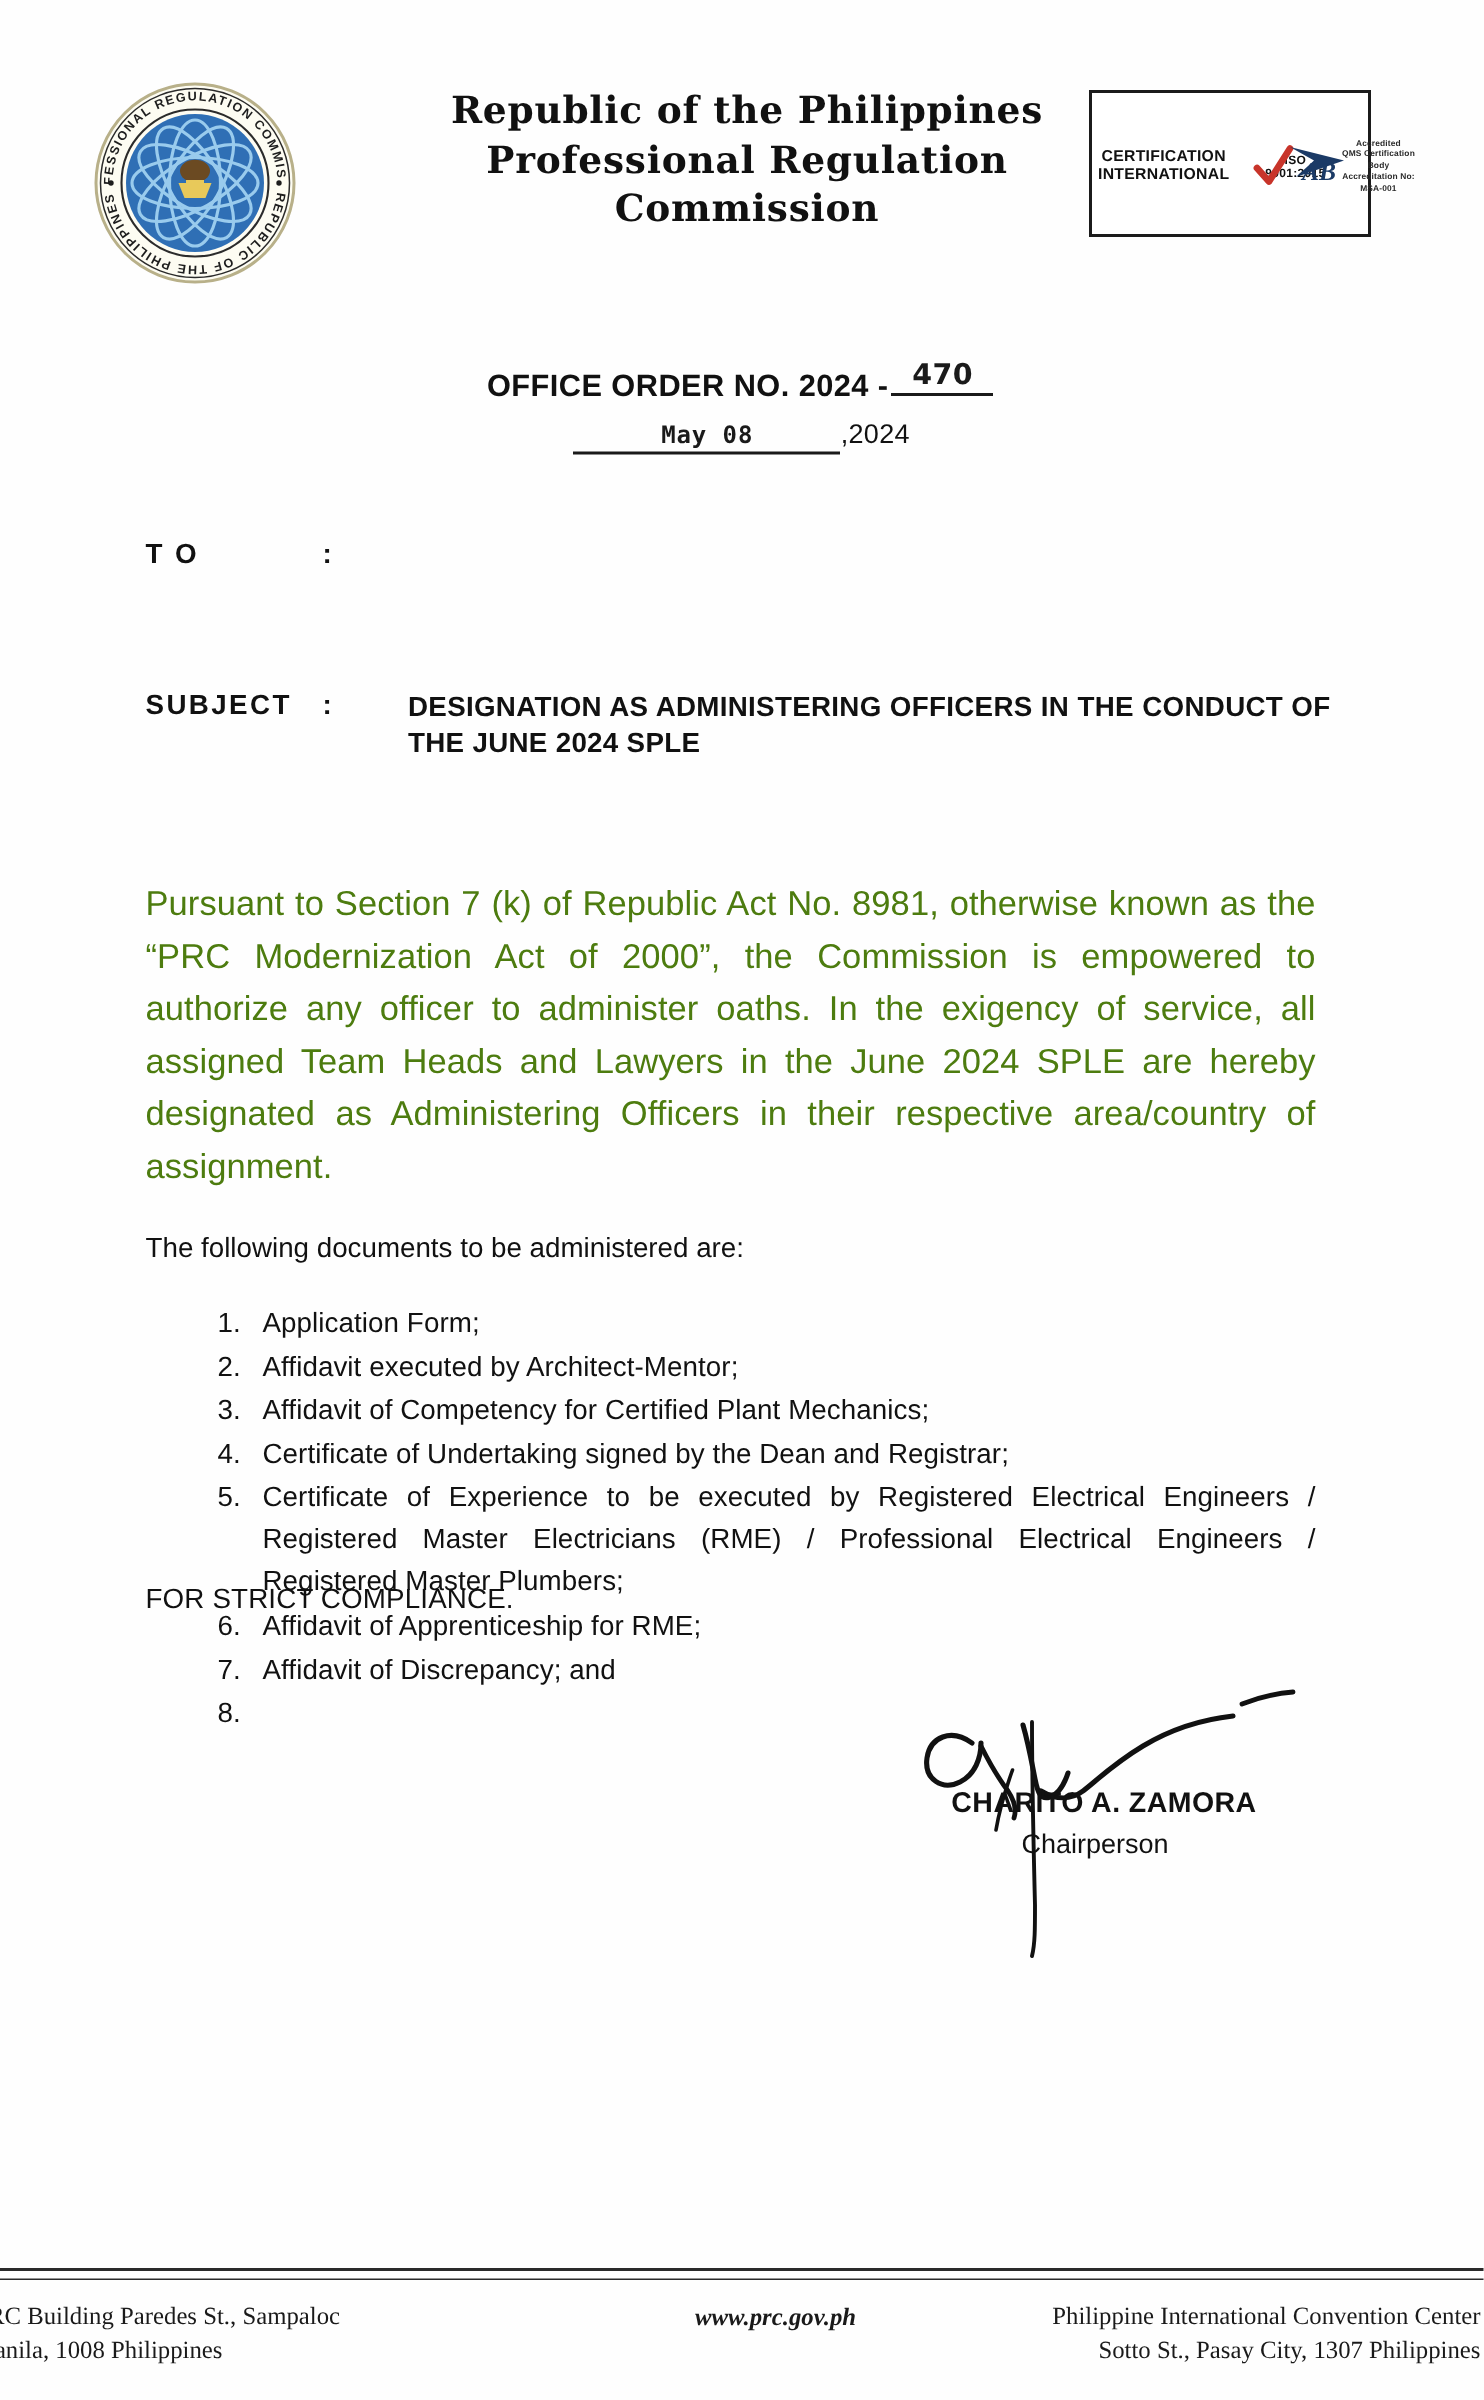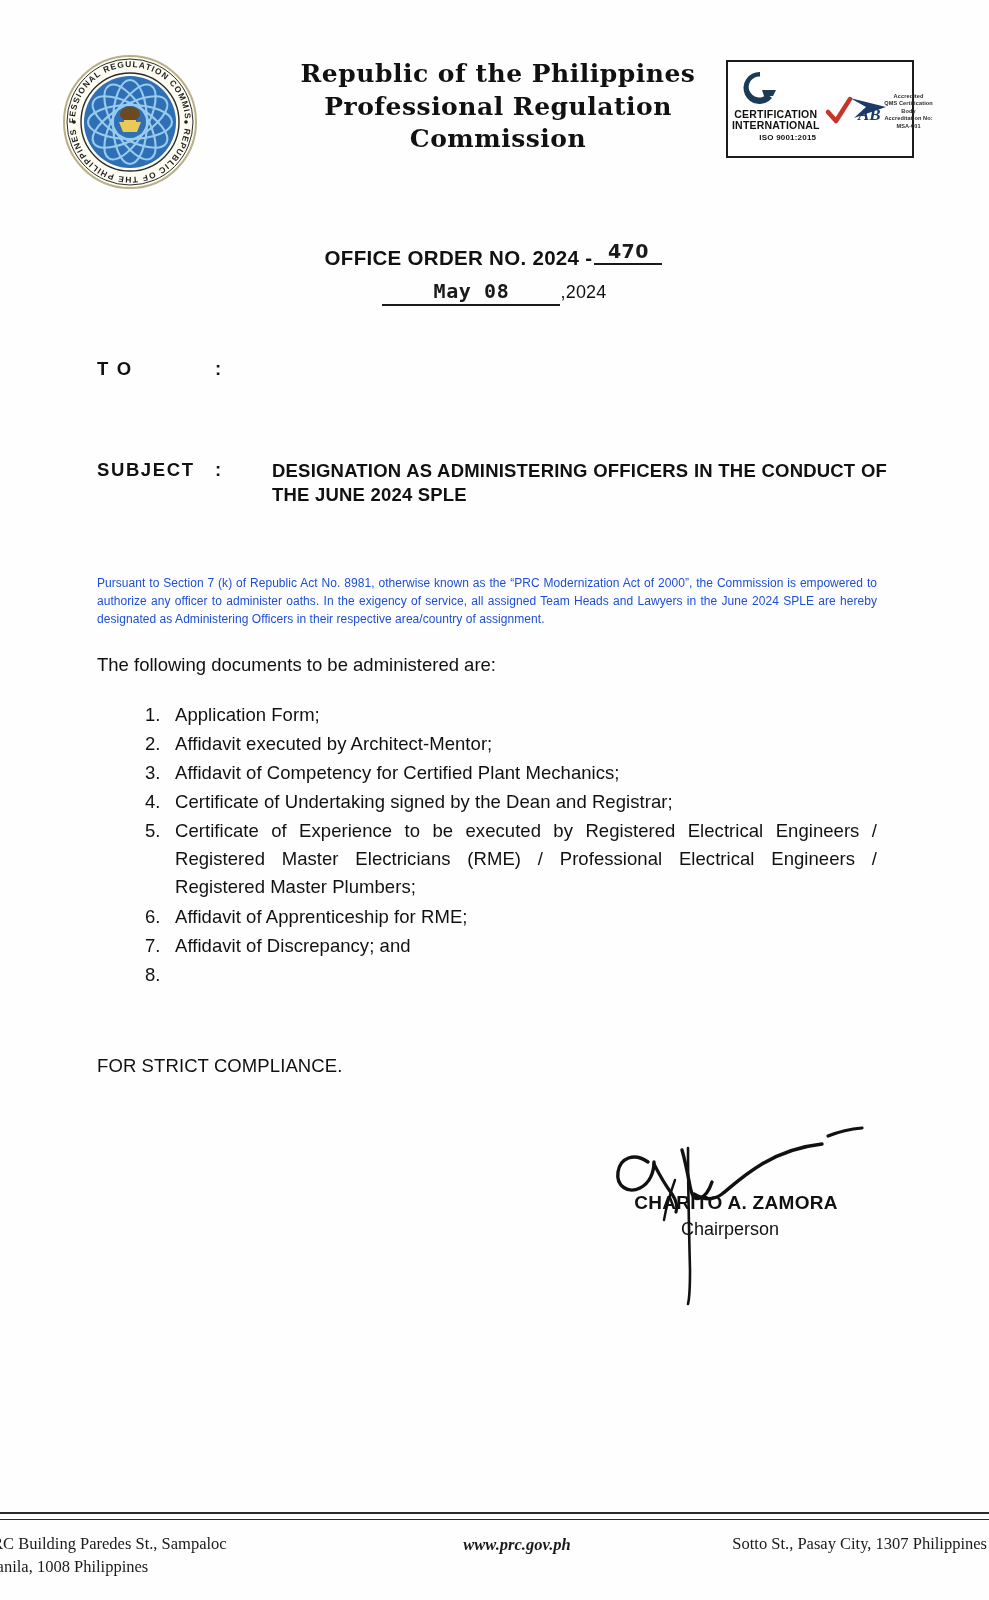--- a/index.html
+++ b/index.html
@@ -71,21 +71,21 @@
   }
   .iso-inner {
     position: absolute;
     inset: 4px;
     display: flex;
     align-items: stretch;
   }
   .iso-left {
     width: 98px;
     display: flex;
-    flex-direction: column;
+    align-items: center;
     justify-content: flex-start;
     padding-top: 2px;
   }
   .iso-left svg { display:block; }
   .ci-name {
     font-family: "Liberation Sans", sans-serif;
     font-size: 10.5px;
     font-weight: 700;
     letter-spacing: 0.2px;
     line-height: 1.08;
@@ -173,21 +173,21 @@
   }
   .date-wrap {
     display: inline-block;
     position: relative;
     width: 178px;
     vertical-align: baseline;
     text-align: center;
   }
   .date-val {
     font-family: "DejaVu Sans Mono", monospace;
-    font-size: 20px;
+    font-size: 16px;
     font-weight: 700;
     color: #1a1a1a;
     letter-spacing: 0.6px;
   }
   .date-rule {
     position: absolute;
     left: 0;
     right: 0;
     bottom: -3px;
     border-bottom: 2.2px solid #1a1a1a;
@@ -253,25 +253,25 @@
   }
 
   
   .body-wrap {
     position: absolute;
     left: 97px;
     top: 562px;
     width: 780px;
   }
   .para {
-    font-size: 12px;
+    font-size: 23px;
     line-height: 1.52;
     text-align: justify;
     text-align-last: left;
-    color: #1d4ed8;
+    color: #4d7c0f;
     letter-spacing: 0.05px;
   }
   .para2 {
     margin-top: 22px;
     font-size: 18.5px;
     line-height: 1.52;
     color: #111;
   }
 
   .doc-list {
@@ -539,18 +539,19 @@
   <div class="footer">
     <div class="footer-rule-top"></div>
     <div class="footer-rule-bottom"></div>
     <div class="footer-cols">
       <div class="f-left">
         <span>RC Building Paredes St., Sampaloc</span>
         <span>lanila, 1008 Philippines</span>
       </div>
       <div class="f-mid">www.prc.gov.ph</div>
       <div class="f-right">
+        <span>Philippine International Convention Center</span>
         <span>Sotto St., Pasay City, 1307 Philippines</span>
       </div>
     </div>
   </div>
 
 </div>
 
 </body></html>

